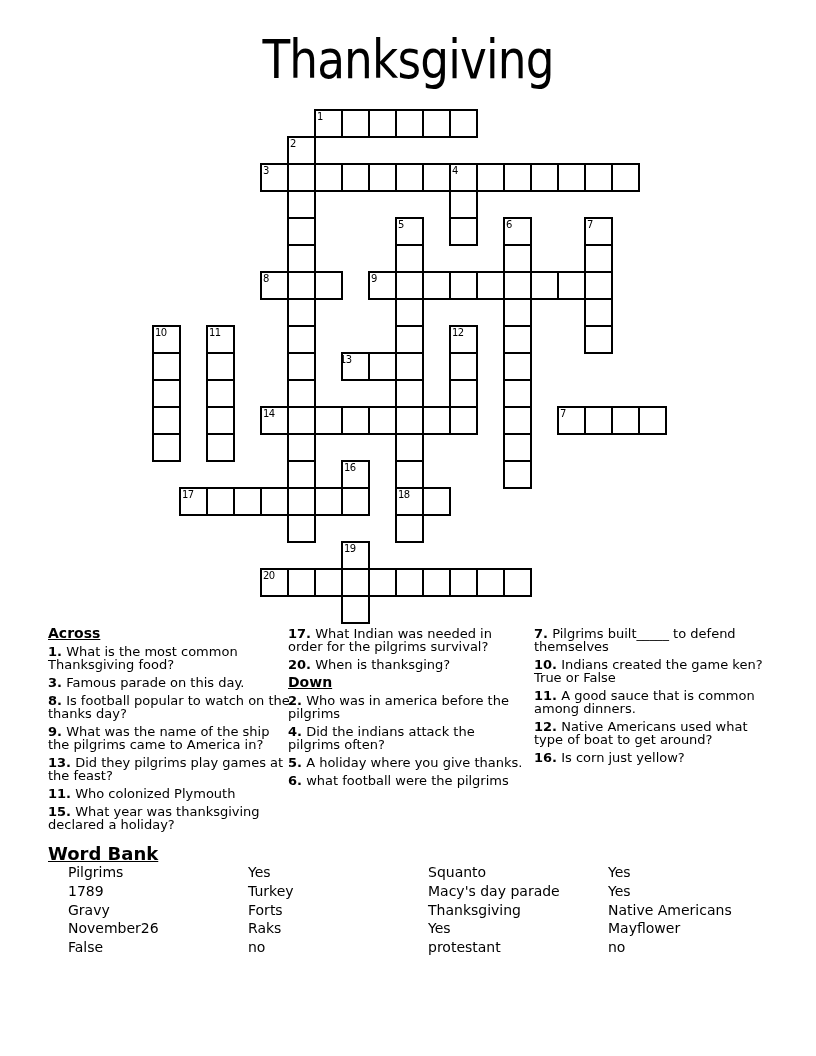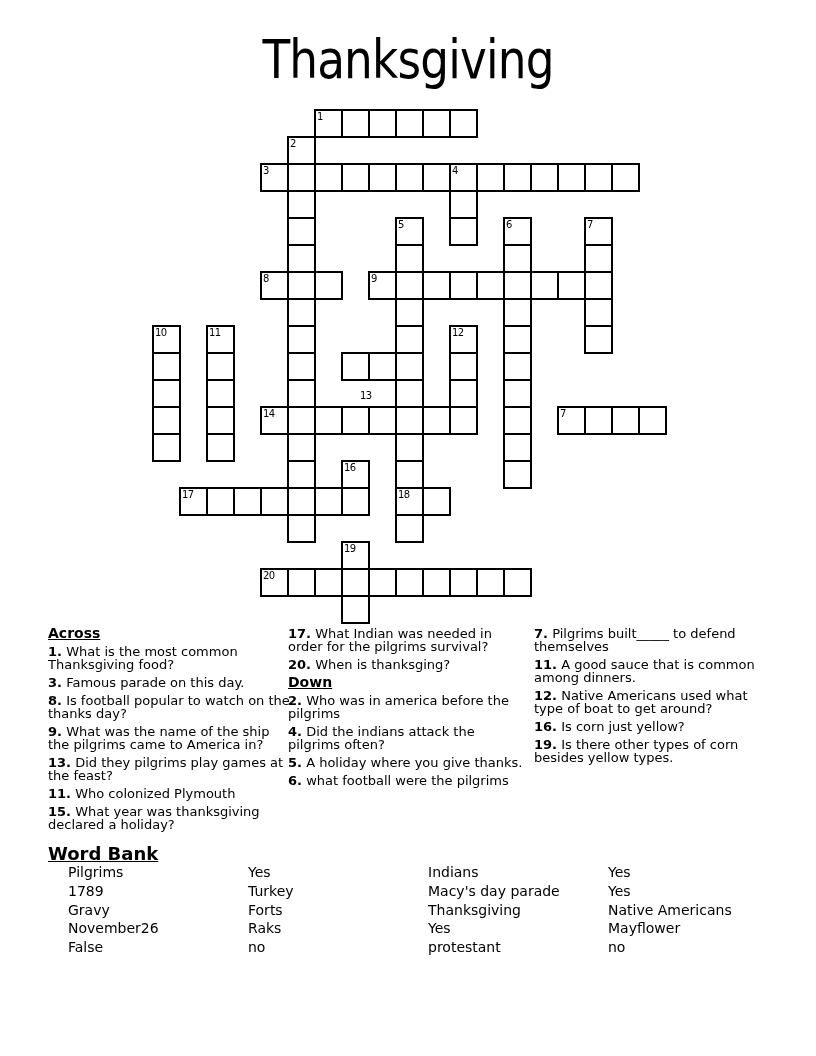--- a/index.html
+++ b/index.html
@@ -225,21 +225,21 @@
       <span class="cellnum" style="left: 263px; top: 166px;">3</span>
       <span class="cellnum" style="left: 452px; top: 166px;">4</span>
       <span class="cellnum" style="left: 398px; top: 220px;">5</span>
       <span class="cellnum" style="left: 506px; top: 220px;">6</span>
       <span class="cellnum" style="left: 587px; top: 220px;">7</span>
       <span class="cellnum" style="left: 263px; top: 274px;">8</span>
       <span class="cellnum" style="left: 371px; top: 274px;">9</span>
       <span class="cellnum" style="left: 155px; top: 328px;">10</span>
       <span class="cellnum" style="left: 209px; top: 328px;">11</span>
       <span class="cellnum" style="left: 452px; top: 328px;">12</span>
-      <span class="cellnum" style="left: 360px; top: 355px; margin-top: 36px;">13</span>
+      <span class="cellnum" style="left: 340px; top: 355px;">13</span>
       <span class="cellnum" style="left: 263px; top: 409px;">14</span>
       <span class="cellnum" style="left: 560px; top: 409px;">7</span>
       <span class="cellnum" style="left: 344px; top: 463px;">16</span>
       <span class="cellnum" style="left: 182px; top: 490px;">17</span>
       <span class="cellnum" style="left: 398px; top: 490px;">18</span>
       <span class="cellnum" style="left: 344px; top: 544px;">19</span>
       <span class="cellnum" style="left: 263px; top: 571px;">20</span>
     </div>
   <div id="clues">
     <div class="clue-col c0" id="clue-col-0">
@@ -256,44 +256,44 @@
         <p class="clue"><b>17.</b> <span>What Indian was needed in order for the pilgrims survival?</span></p>
         <p class="clue"><b>20.</b> <span>When is thanksging?</span></p>
         <div class="clue-header">Down</div>
         <p class="clue"><b>2.</b> <span>Who was in america before the pilgrims</span></p>
         <p class="clue"><b>4.</b> <span>Did the indians attack the pilgrims often?</span></p>
         <p class="clue"><b>5.</b> <span>A holiday where you give thanks.</span></p>
         <p class="clue"><b>6.</b> <span>what football were the pilgrims</span></p>
       </div>
     <div class="clue-col c2" id="clue-col-2">
         <p class="clue"><b>7.</b> <span>Pilgrims built_____ to defend themselves</span></p>
+        <p class="clue"><b>10.</b> <span>Indians created the game ken? True or False</span></p>
         <p class="clue"><b>11.</b> <span>A good sauce that is common among dinners.</span></p>
         <p class="clue"><b>12.</b> <span>Native Americans used what type of boat to get around?</span></p>
         <p class="clue"><b>16.</b> <span>Is corn just yellow?</span></p>
-        <p class="clue"><b>19.</b> <span>Is there other types of corn besides yellow types.</span></p>
       </div>
   </div>
   <div id="wordbank">
     <div class="wb-header">Word Bank</div>
     <div class="wb-col w0" id="wb-col-0">
         <div class="wb-item">Pilgrims</div>
         <div class="wb-item">1789</div>
         <div class="wb-item">Gravy</div>
         <div class="wb-item">November26</div>
         <div class="wb-item">False</div>
       </div>
     <div class="wb-col w1" id="wb-col-1">
         <div class="wb-item">Yes</div>
         <div class="wb-item">Turkey</div>
         <div class="wb-item">Forts</div>
         <div class="wb-item">Raks</div>
         <div class="wb-item">no</div>
       </div>
     <div class="wb-col w2" id="wb-col-2">
-        <div class="wb-item">Indians</div>
+        <div class="wb-item">Squanto</div>
         <div class="wb-item">Macy's day parade</div>
         <div class="wb-item">Thanksgiving</div>
         <div class="wb-item">Yes</div>
         <div class="wb-item">protestant</div>
       </div>
     <div class="wb-col w3" id="wb-col-3">
         <div class="wb-item">Yes</div>
         <div class="wb-item">Yes</div>
         <div class="wb-item">Native Americans</div>
         <div class="wb-item">Mayflower</div>

